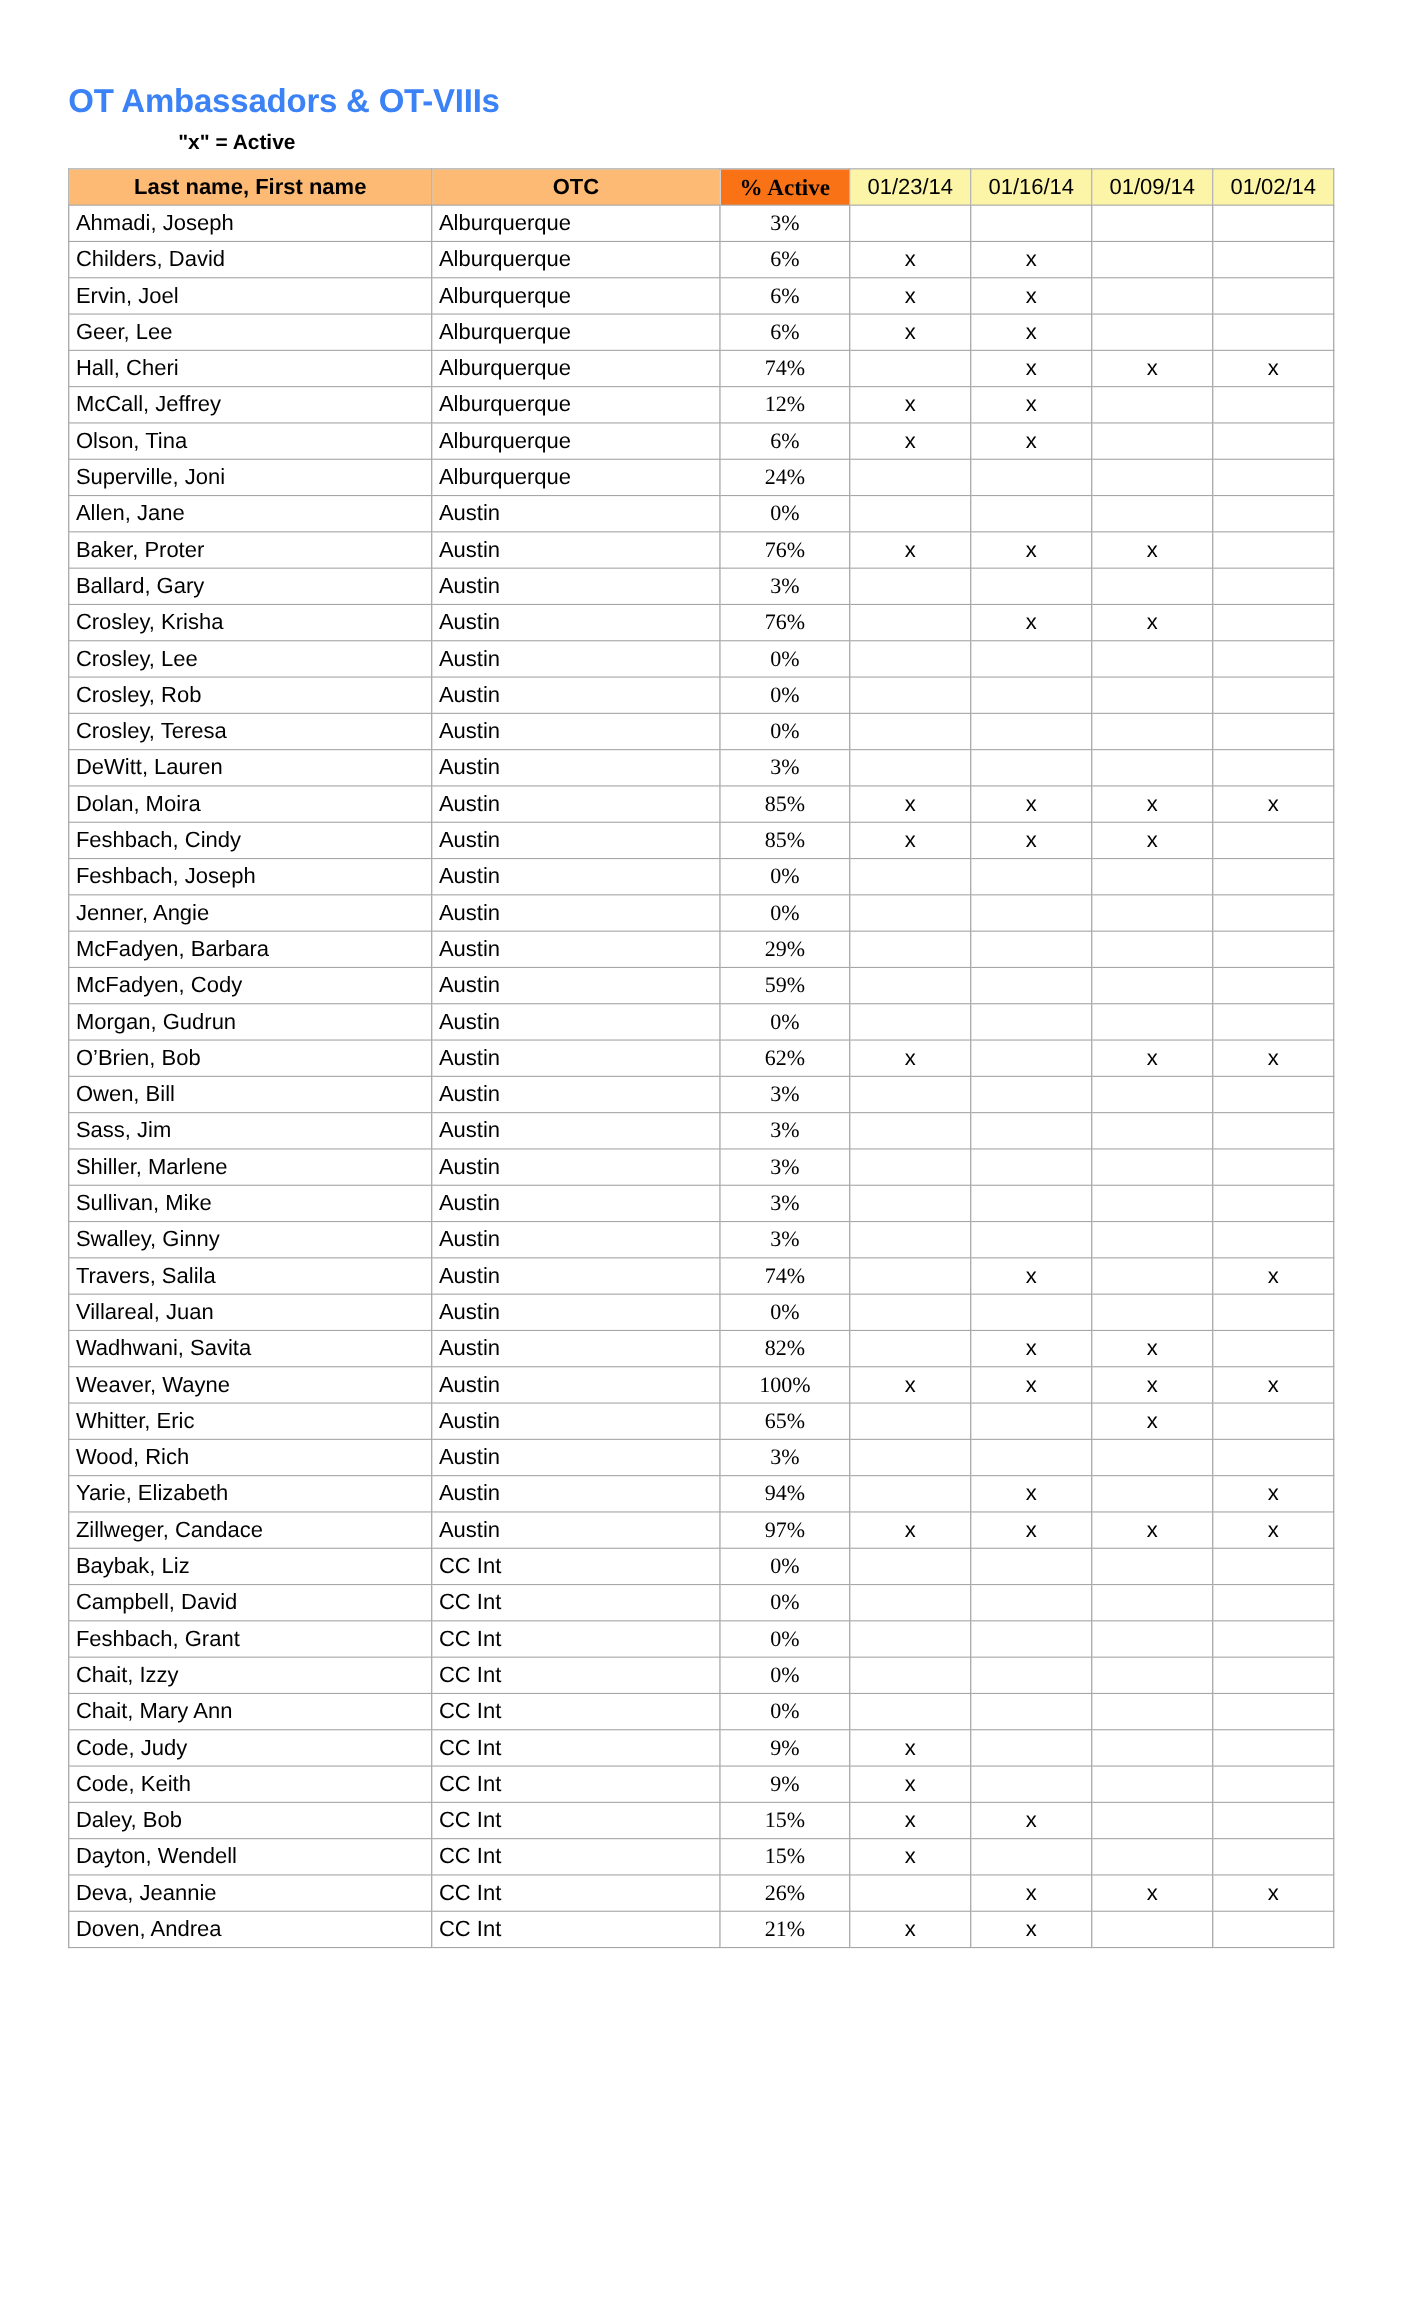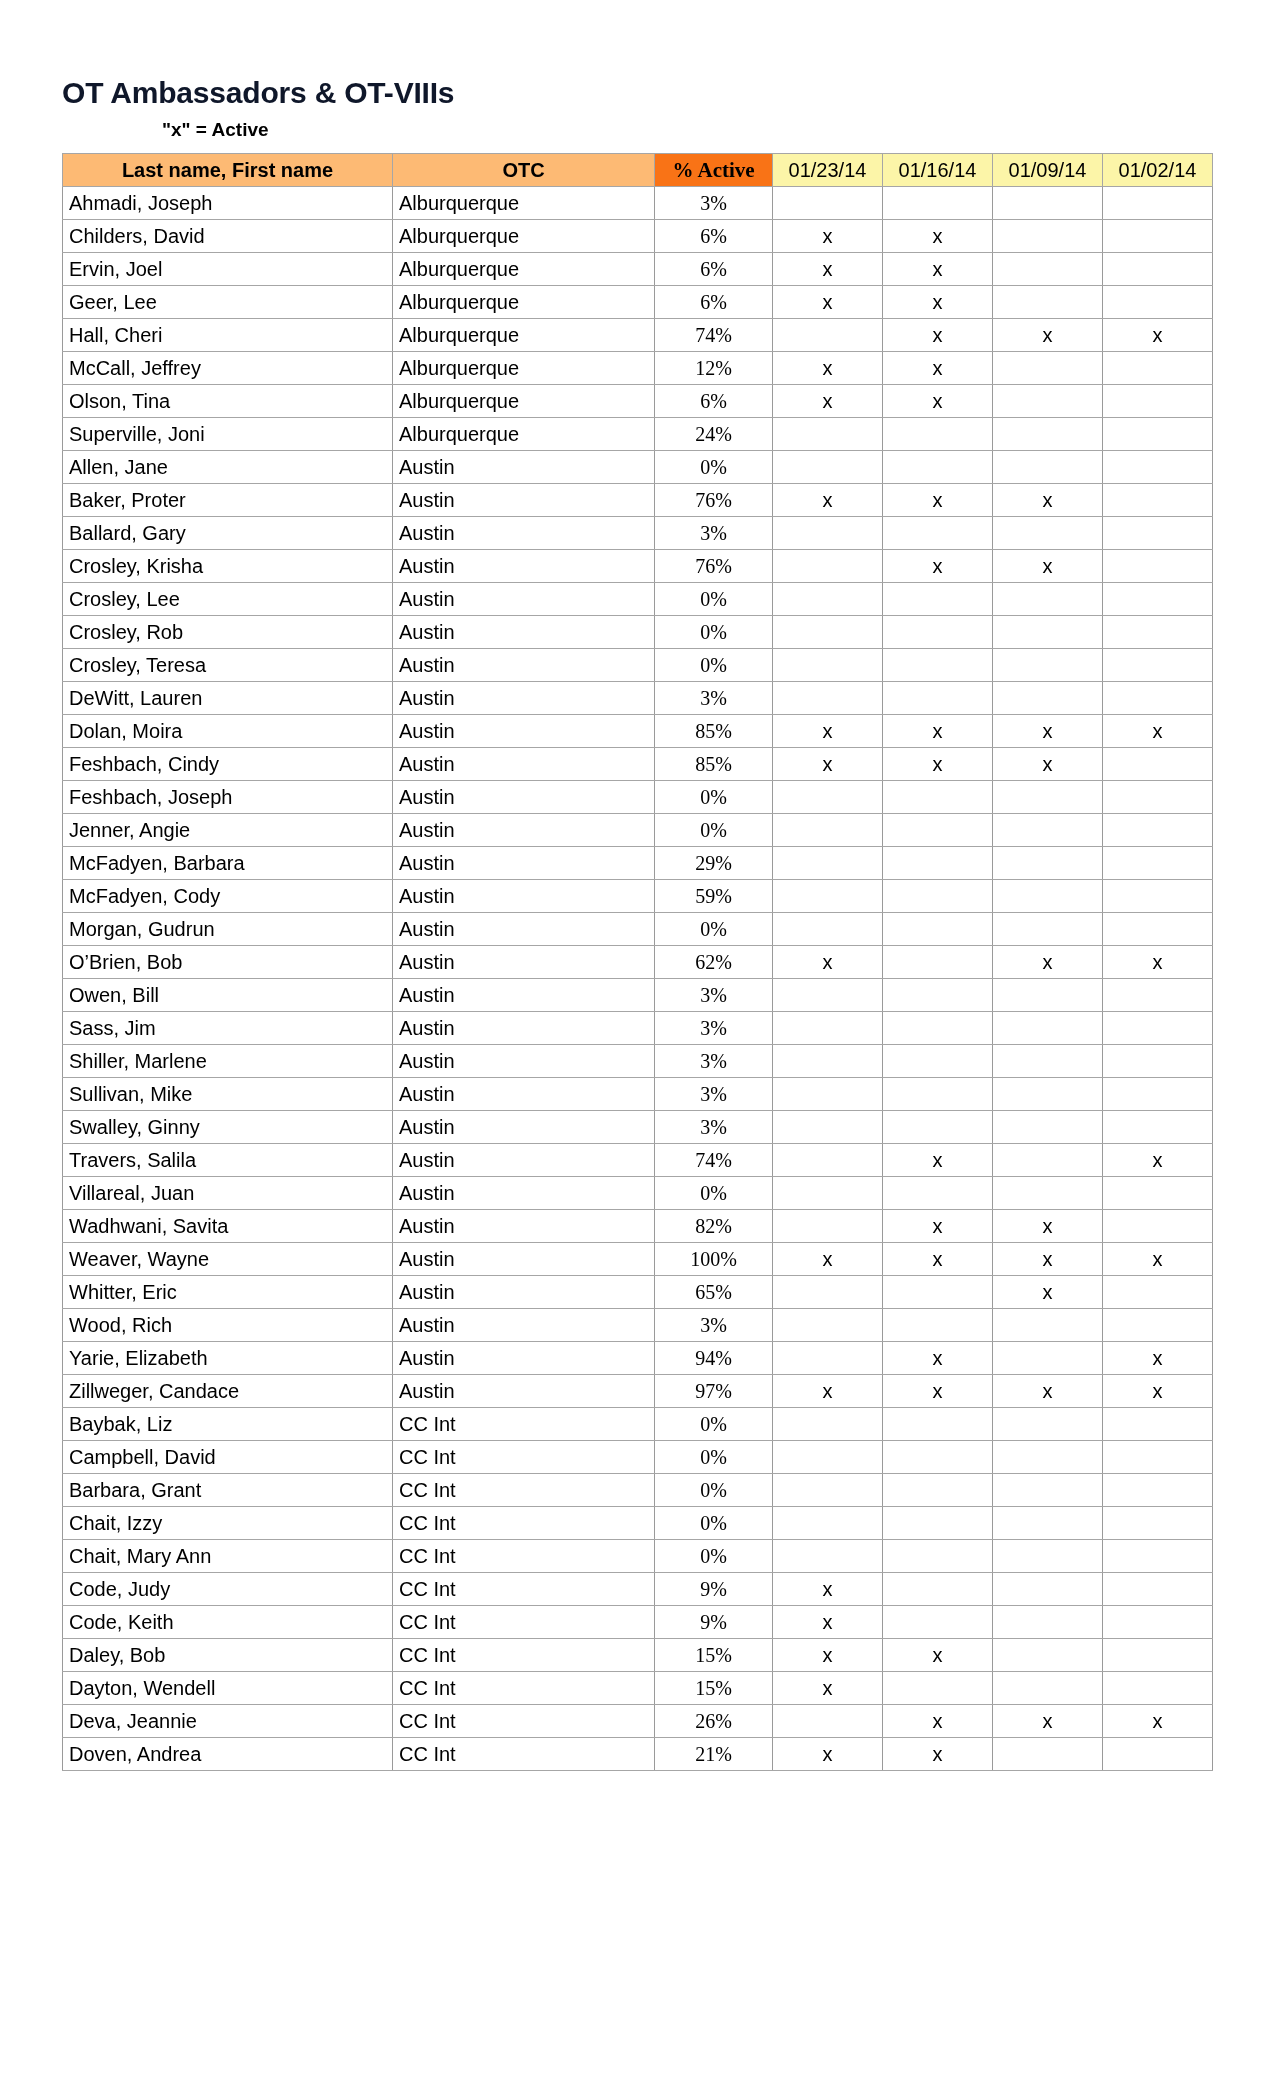--- a/index.html
+++ b/index.html
@@ -26,21 +26,21 @@
   .title-block {
     padding: 78px 0 0 62px;
   }
 
   .doc-title {
     font-size: 30px;
     font-weight: bold;
     letter-spacing: -0.2px;
     line-height: 1.0;
     margin: 0;
-    color: #0f172a;
+    color: #3b82f6;
   }
 
   .doc-subtitle {
     font-size: 19px;
     font-weight: bold;
     margin: 12px 0 0 0;
     padding-left: 100px;
     line-height: 1.0;
     color: #000;
   }
@@ -508,21 +508,21 @@
           <tr>
             <td class="name">Campbell, David</td>
             <td class="otc">CC Int</td>
             <td class="pct">0%</td>
             <td class="mark"></td>
             <td class="mark"></td>
             <td class="mark"></td>
             <td class="mark"></td>
           </tr>
           <tr>
-            <td class="name">Barbara, Grant</td>
+            <td class="name">Feshbach, Grant</td>
             <td class="otc">CC Int</td>
             <td class="pct">0%</td>
             <td class="mark"></td>
             <td class="mark"></td>
             <td class="mark"></td>
             <td class="mark"></td>
           </tr>
           <tr>
             <td class="name">Chait, Izzy</td>
             <td class="otc">CC Int</td>

